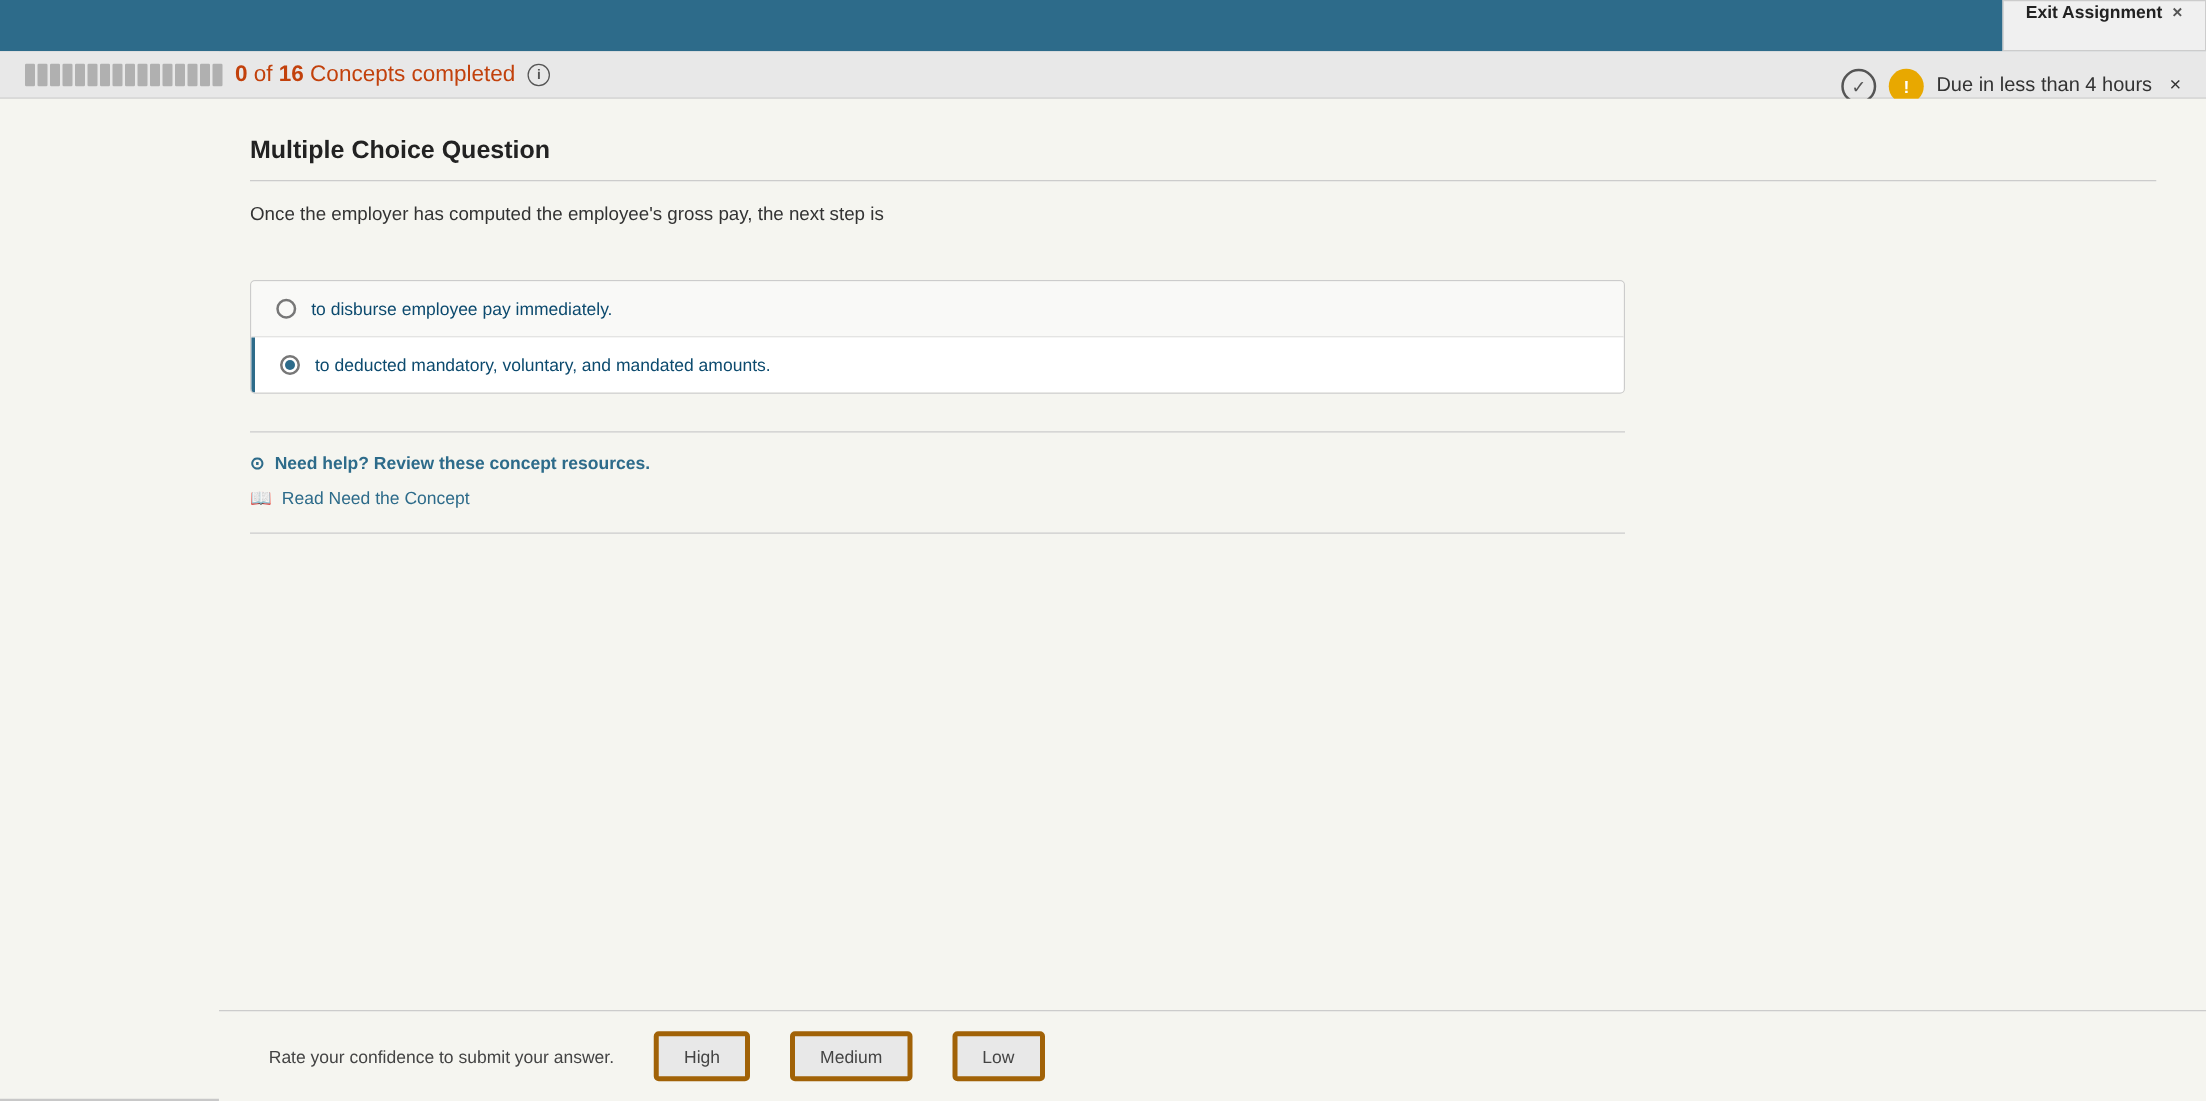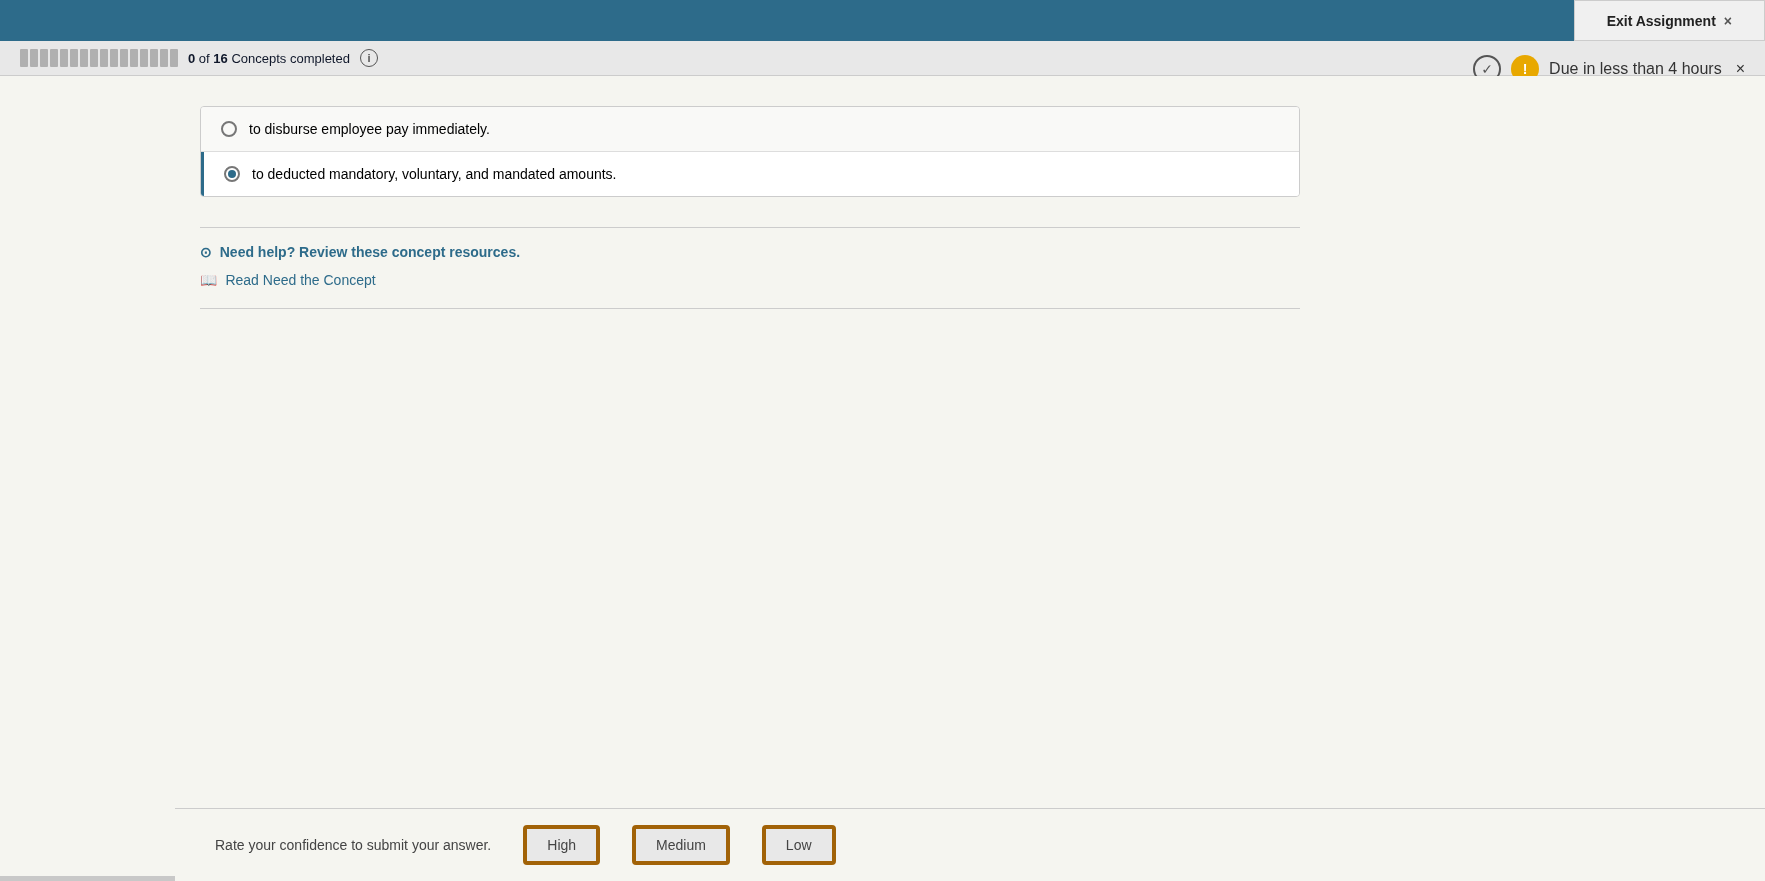--- a/index.html
+++ b/index.html
@@ -20,27 +20,26 @@
       display: flex;
       align-items: center;
       justify-content: flex-end;
       padding-right: 0;
     }
 
     .exit-assignment-btn {
       background-color: #f0f0f0;
       border: 1px solid #ccc;
       height: 41px;
-      padding: 0 32px;
+      padding: 0 18px;
       font-size: 14px;
       font-weight: bold;
       color: #222;
       cursor: pointer;
       display: flex;
-      align-items: center;
       gap: 8px;
       border-radius: 0;
     }
 
     .exit-assignment-btn .x-icon {
       font-size: 14px;
       color: #555;
     }
 
     
@@ -62,22 +61,22 @@
     }
 
     .progress-segment {
       width: 8px;
       height: 18px;
       background-color: #b0b0b0;
       border-radius: 1px;
     }
 
     .progress-text {
-      font-size: 13px;
-      color: #0f172a;
+      font-size: 18px;
+      color: #c2410c;
     }
 
     .progress-text strong {
       font-weight: bold;
     }
 
     .info-icon {
       width: 18px;
       height: 18px;
       border: 1.5px solid #555;
@@ -205,21 +204,21 @@
 
     .answer-option {
       display: flex;
       align-items: center;
       gap: 12px;
       padding: 14px 20px;
       background-color: #f9f9f7;
       cursor: pointer;
       border-bottom: 1px solid #ddd;
       font-size: 14px;
-      color: #000000;
+      color: #0c4a6e;
     }
 
     .answer-option:last-child {
       border-bottom: none;
     }
 
     .answer-option.selected {
       background-color: #ffffff;
       border-left: 3px solid #2d6b8a;
     }
@@ -365,21 +364,23 @@
   <span class="due-text">Due in less than 4 hours</span>
   <span class="due-close">×</span>
 </div>
 
 <div class="audio-btn">
   <span>🔊</span>
 </div>
 
 <div class="main-content">
 
-
+  <div class="question-type-label">Multiple Choice Question</div>
+
+  <div class="question-text">Once the employer has computed the employee's gross pay, the next step is</div>
 
   <div class="answer-options">
 
     <div class="answer-option">
       <div class="radio-circle"></div>
       <span>to disburse employee pay immediately.</span>
     </div>
 
     <div class="answer-option selected">
       <div class="radio-circle checked"></div>

